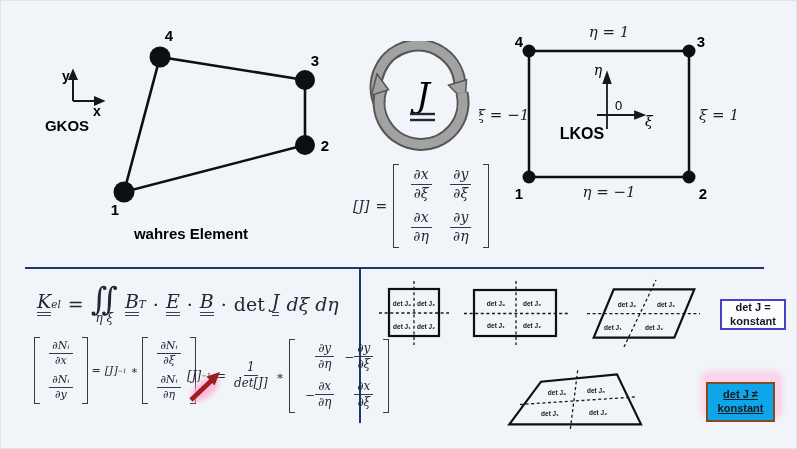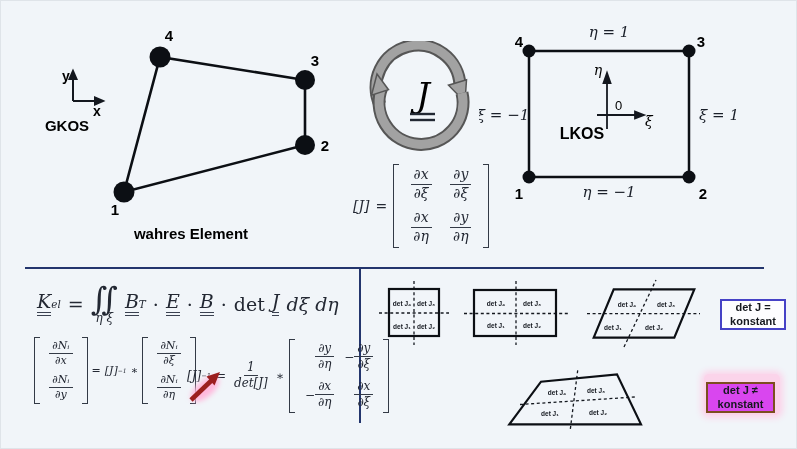--- a/index.html
+++ b/index.html
@@ -51,24 +51,24 @@
     position:absolute; left:705px; top:298px; width:66px; height:31px;
     background:#fdfdff; border:2px solid #4642c6; box-sizing:border-box;
     display:flex; flex-direction:column; justify-content:center; align-items:center;
     font-weight:bold; font-size:11px; line-height:1.25; color:#15181e;margin-left:14px;
   }
   .pinkglow {
     position:absolute; left:703px; top:373px; width:76px; height:41px;
     background:#fbd4ea; border-radius:5px; box-shadow:0 0 6px 3px #fbd4ea;
   }
   .boxneq {
-    position:absolute; left:705px; top:381px; width:69px; height:31px;
-    background:#d946ef; border:2px solid #7d4d20; box-sizing:border-box;
+    position:absolute; left:705px; top:381px; width:69px; height:40px;
+    background:#0ea5e9; border:2px solid #7d4d20; box-sizing:border-box;
     display:flex; flex-direction:column; justify-content:center; align-items:center;
-    font-weight:bold; font-size:11px; line-height:1.25; color:#15181e;
+    font-weight:bold; font-size:11px; line-height:1.25; color:#15181e;text-decoration:underline;
   }
 </style>
 </head>
 <body>
 
 <div class="canvas">
 
   <svg class="abs" style="left:28px; top:18px;" width="340" height="232" viewBox="0 0 340 232">
 
     <g stroke="#14181f" stroke-width="2" fill="#14181f">

